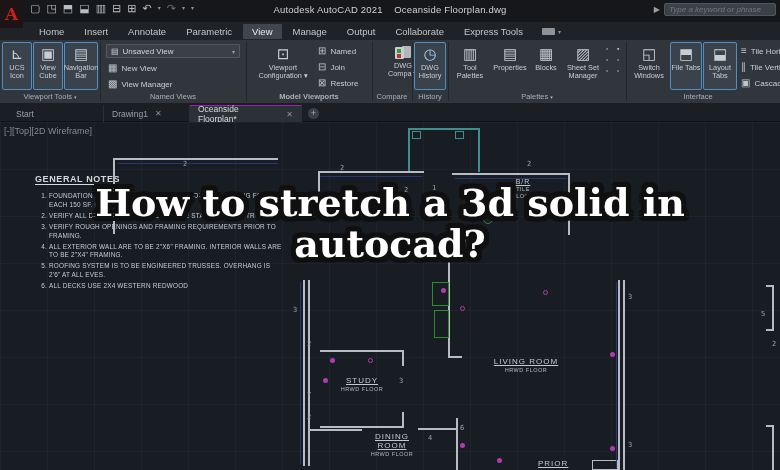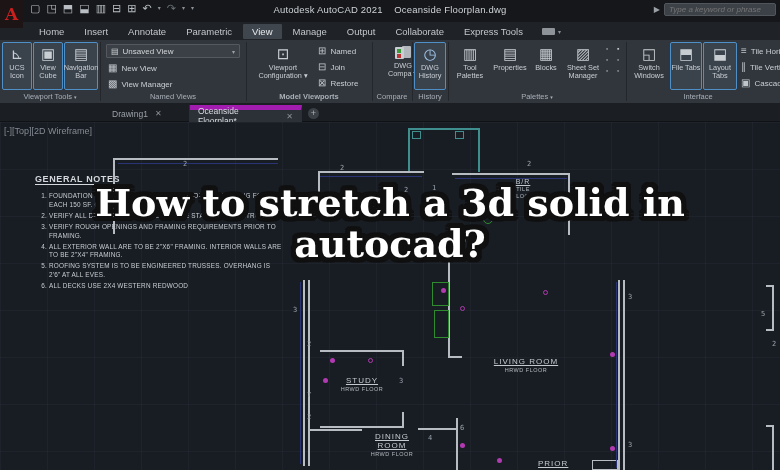--- a/index.html
+++ b/index.html
@@ -49,21 +49,21 @@
   .cmp-icon .dot { position:absolute; width:4px; height:4px; }
   .cmp-icon .dot.green { background:#3a9a3a; left:2px; top:3px; }
   .cmp-icon .dot.red { background:#b33; left:2px; top:8px; }
   .hist-icon { font-size:15px; color:#9fc4e8; line-height:16px; }
   .grid6 { position:absolute; display:grid; grid-template-columns:8px 8px; grid-auto-rows:8px; gap:3px; }
   .grid6 span { font-size:7px; color:#bfc5cb; line-height:8px; }
   
   .filetabs { position:absolute; left:0; top:103px; width:780px; height:19px; background:#1b1e23; border-bottom:1px solid #101216; }
   .ftab { position:absolute; top:2px; height:17px; display:flex; align-items:center; font-size:8.5px; color:#9ba1a8;
           padding:0 8px; gap:7px; border-right:1px solid #2c3036; }
-  .ftab.active { background:#2c3138; color:#d9dde1; border-top:5px solid #a21caf; }
+  .ftab.active { background:#2c3138; color:#d9dde1; border-top:1px solid #a21caf; }
   .ftab .x { color:#8a9097; font-size:8px; }
   .plus { position:absolute; top:5px; left:308px; width:11px; height:11px; border-radius:50%; background:#3a4046;
           color:#aab0b6; font-size:9px; line-height:11px; text-align:center; }
   
   .canvas { position:absolute; left:0; top:122px; width:780px; height:348px; background:#181c23;
     background-image:
       repeating-linear-gradient(to right, rgba(140,160,180,0.055) 0 1px, transparent 1px 47px),
       repeating-linear-gradient(to bottom, rgba(140,160,180,0.055) 0 1px, transparent 1px 47px);
   }
   .vplabel { position:absolute; left:4px; top:4px; font-size:9px; color:#848b93; }
@@ -266,20 +266,23 @@
       <span>Tile Vertically</span>
     </div>
     <div class="rowbtn" style="left:741px; top:38px; width:40px; overflow:hidden;">
       <span class="ricon">▣</span>
       <span>Cascade</span>
     </div>
     <div class="plabel" style="left:626px; width:120px;padding-left:24px;">Interface</div>
   </div>
 
   <div class="filetabs">
+    <div class="ftab" style="left:8px; width:96px;">
+      <span>Start</span>
+    </div>
     <div class="ftab" style="left:104px; width:86px;">
       <span>Drawing1</span>
       <span class="x">✕</span>
     </div>
     <div class="ftab active" style="left:190px; width:112px;">
       <span>Oceanside Floorplan*</span>
       <span class="x">✕</span>
     </div>
     <div class="plus">+</div>
   </div>

